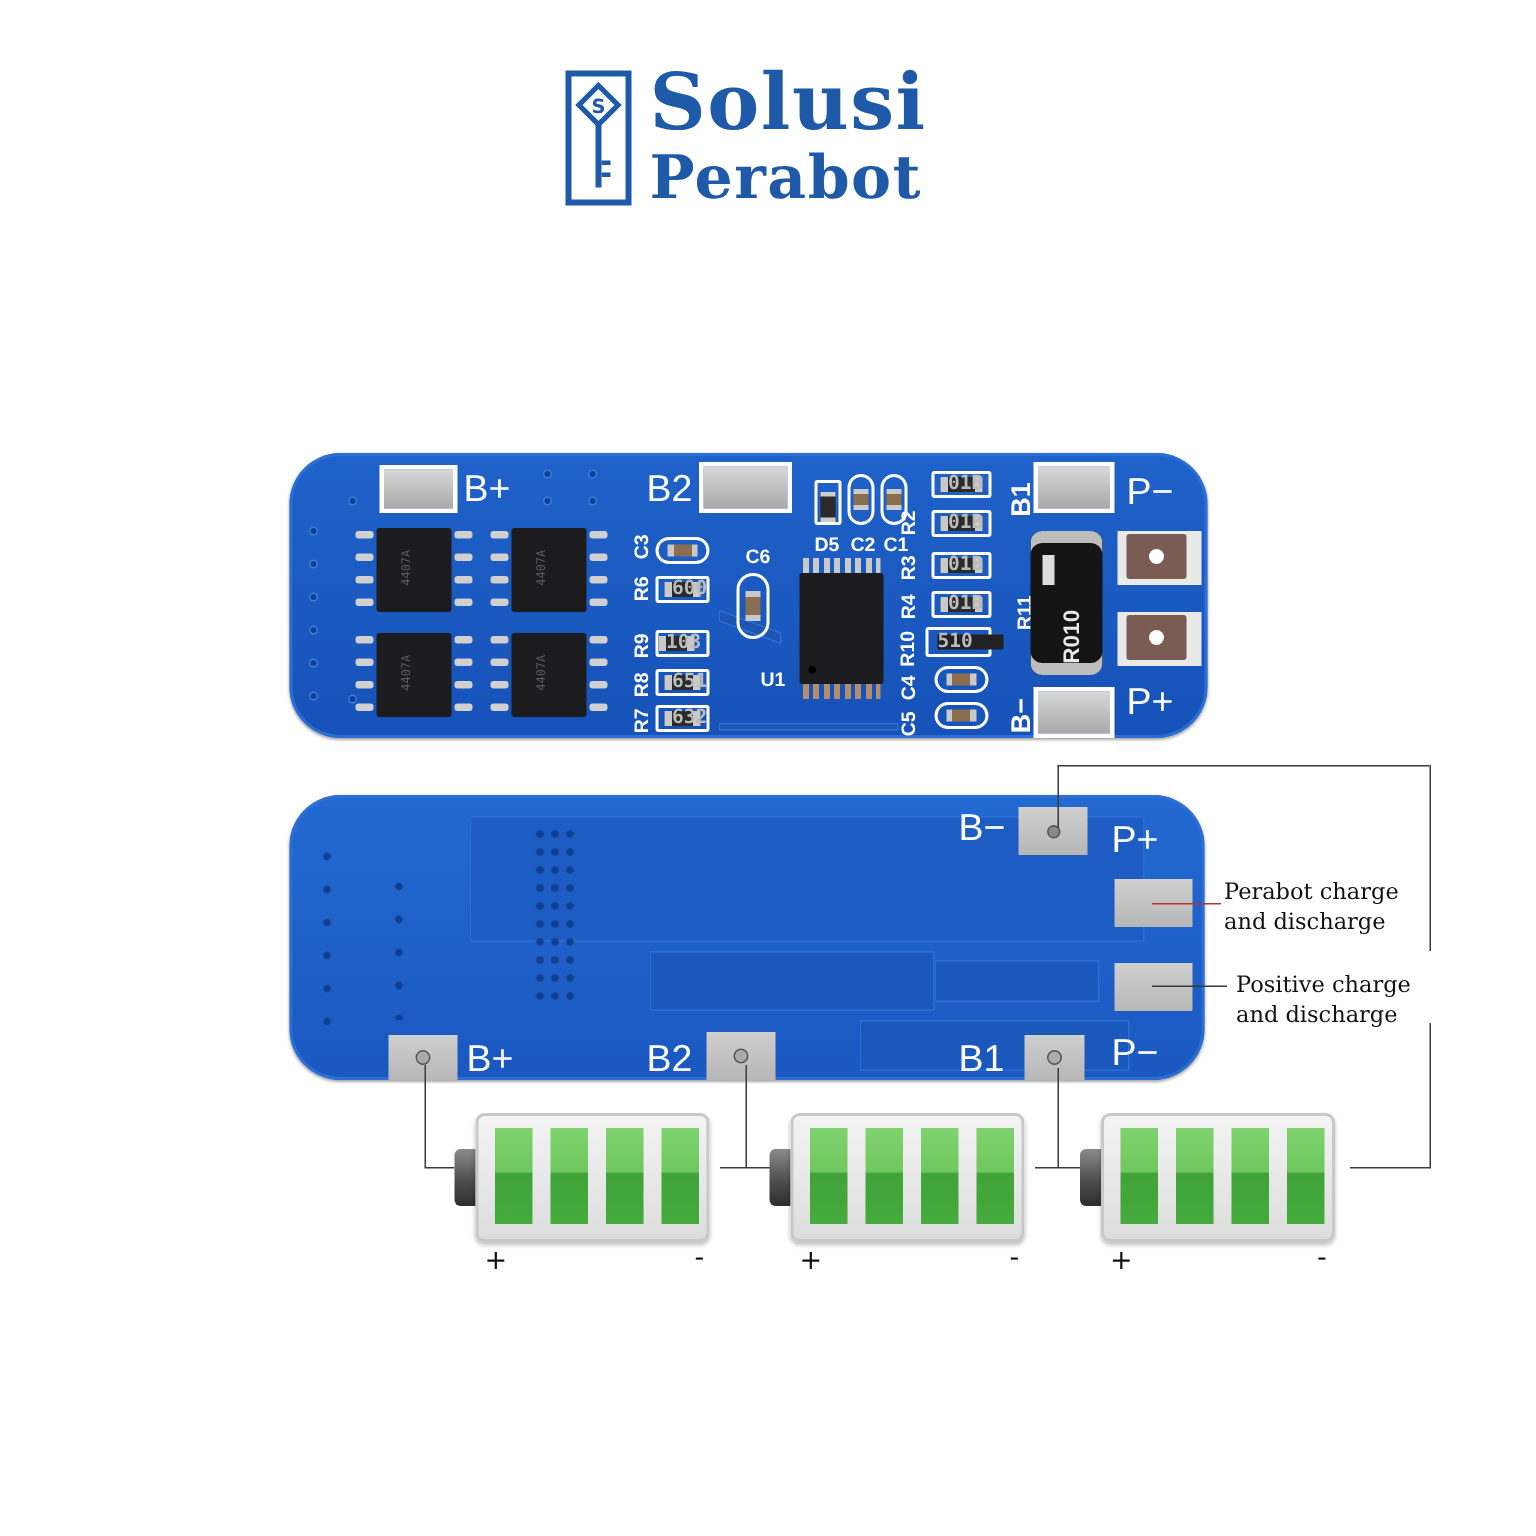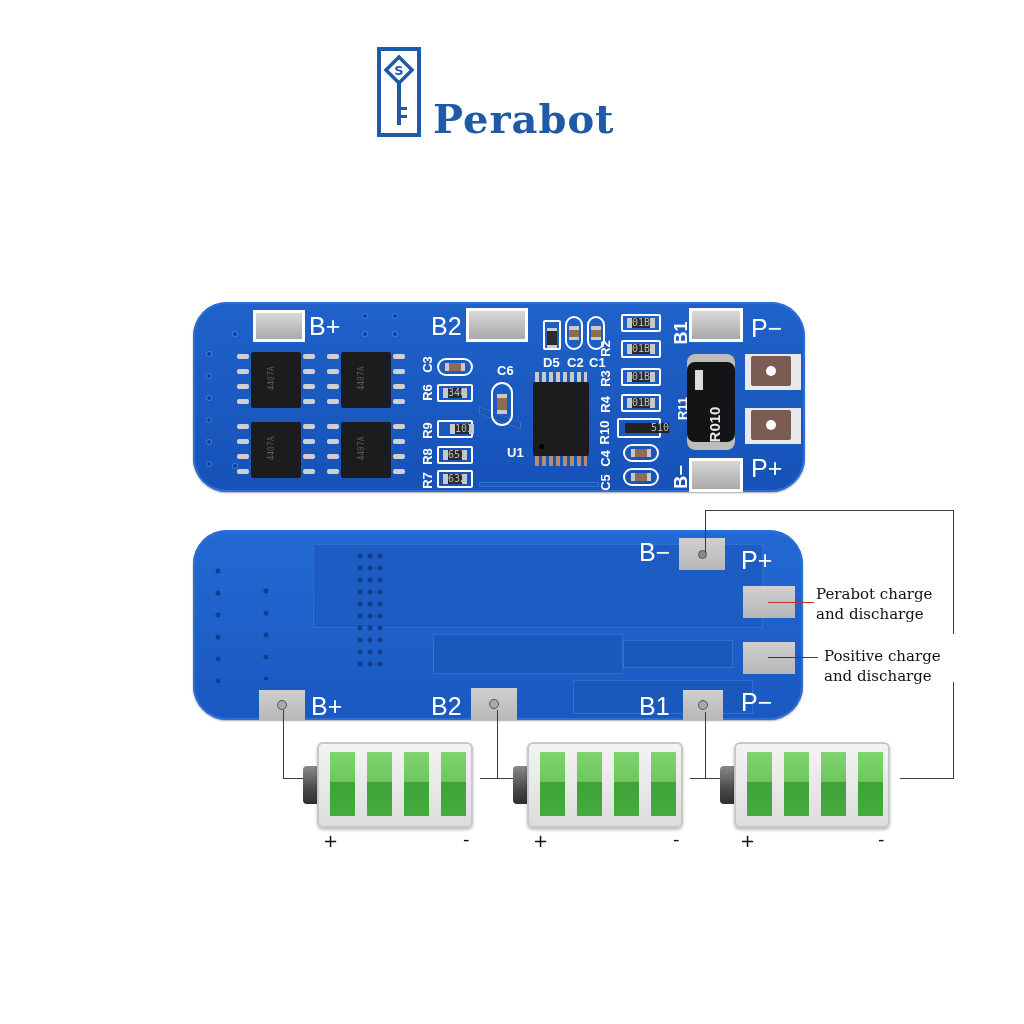--- a/index.html
+++ b/index.html
@@ -15,21 +15,21 @@
   .pcb{background:#1a5bc4;border-radius:34px;box-shadow:inset 0 0 0 2px #2b6fd6, 0 1px 2px rgba(0,0,0,.35);}
   .pcb-top{left:193px;top:302px;width:612px;height:190px;background:linear-gradient(180deg,#1f62c9,#1652b8);}
   .pcb-bot{left:193px;top:530px;width:610px;height:190px;background:linear-gradient(180deg,#2369d2,#1a58c0);}
   .silk{color:#ffffff;font-family:"Liberation Sans",sans-serif;font-size:25px;line-height:1;}
   .silk-sm{color:#ffffff;font-family:"Liberation Sans",sans-serif;font-size:13px;font-weight:bold;line-height:1;}
   .pad{background:linear-gradient(180deg,#d8d8d8,#a9a9a9);border:3px solid #ffffff;box-sizing:border-box;}
   .pad-b{background:linear-gradient(180deg,#cfcfcf,#b7b7b7);}
   .chip{background:#1c1c1e;border-radius:2px;}
   .chip-txt{color:#5a5a5e;font-size:8px;font-family:"DejaVu Sans Mono",monospace;transform:rotate(-90deg);}
   .pin{background:#d0d0d0;height:5px;width:12px;border-radius:2px;}
-  .res{background:#2a2a2a;border-left:5px solid #c9c9c9;border-right:5px solid #c9c9c9;box-sizing:border-box;color:#bbb;font-size:10px;text-align:right;line-height:10px;font-family:"DejaVu Sans Mono",monospace;}
+  .res{background:#2a2a2a;border-left:5px solid #c9c9c9;border-right:5px solid #c9c9c9;box-sizing:border-box;color:#bbb;font-size:13px;text-align:left;line-height:10px;font-family:"DejaVu Sans Mono",monospace;font-weight:bold;}
   .res-outline{border:2px solid #ffffff;box-sizing:border-box;border-radius:2px;}
   .cap{background:linear-gradient(90deg,#c9c9c9 20%,#8a6e4f 20%,#8a6e4f 80%,#c9c9c9 80%);}
   .cap-outline{border:2px solid #ffffff;border-radius:10px;box-sizing:border-box;}
   .via{width:4px;height:4px;border-radius:50%;background:#0f3f8e;box-shadow:0 0 0 1px #3a7ee0;}
   .trace{background:#1d55b3;box-shadow:inset 0 0 0 1px #2d70d4;}
   
   .wire{background:#3a3a3a;}
   .callout{font-family:"DejaVu Serif",serif;font-size:15px;color:#111;line-height:20px;}
   
   .battery{width:170px;height:86px;}
@@ -44,20 +44,21 @@
 <div class="abs logo">
   <div class="abs logo-box">
     <svg width="36" height="82" viewBox="0 0 36 82" style="position:absolute;left:0;top:0">
       <polygon points="18,6 31,19 18,32 5,19" fill="none" stroke="#1e5aa8" stroke-width="3.5"></polygon>
       <text x="18" y="24" font-size="13" font-weight="bold" text-anchor="middle" fill="#1e5aa8" font-family="DejaVu Sans, sans-serif">S</text>
       <rect x="16" y="32" width="4" height="42" fill="#1e5aa8"></rect>
       <rect x="20" y="56" width="6" height="3" fill="#1e5aa8"></rect>
       <rect x="20" y="64" width="6" height="3" fill="#1e5aa8"></rect>
     </svg>
   </div>
+  <div class="abs logo-word logo-w1">Solusi</div>
   <div class="abs logo-word logo-w2">Perabot</div>
 </div>
 
 <div class="abs pcb pcb-top">
 
   <div class="abs via" style="left:14px;top:50px"></div>
   <div class="abs via" style="left:14px;top:72px"></div>
   <div class="abs via" style="left:14px;top:94px"></div>
   <div class="abs via" style="left:14px;top:116px"></div>
   <div class="abs via" style="left:14px;top:138px"></div>
@@ -125,24 +126,24 @@
   <div class="abs silk-sm" style="left:226px;top:56px;transform:rotate(-90deg)">C3</div>
   <div class="abs silk-sm" style="left:226px;top:84px;transform:rotate(-90deg)">R6</div>
   <div class="abs silk-sm" style="left:226px;top:122px;transform:rotate(-90deg)">R9</div>
   <div class="abs silk-sm" style="left:226px;top:148px;transform:rotate(-90deg)">R8</div>
   <div class="abs silk-sm" style="left:226px;top:172px;transform:rotate(-90deg)">R7</div>
 
   <div class="abs cap-outline" style="left:244px;top:56px;width:36px;height:18px">
       <div class="abs cap" style="left:6px;top:3px;width:20px;height:8px"></div>
     </div>
   <div class="abs res-outline" style="left:244px;top:82px;width:36px;height:18px">
-      <div class="abs res" style="left:4px;top:2px;width:24px;height:10px">340</div>
+      <div class="abs res" style="left:4px;top:2px;width:24px;height:10px">600</div>
     </div>
   <div class="abs res-outline" style="left:244px;top:118px;width:36px;height:18px">
-      <div class="abs res" style="left:11px;top:2px;width:24px;height:10px">103</div>
+      <div class="abs res" style="left:0;top:2px;width:24px;height:10px">103</div>
     </div>
   <div class="abs res-outline" style="left:244px;top:144px;width:36px;height:18px">
       <div class="abs res" style="left:4px;top:2px;width:24px;height:10px">651</div>
     </div>
   <div class="abs res-outline" style="left:244px;top:168px;width:36px;height:18px">
       <div class="abs res" style="left:4px;top:2px;width:24px;height:10px">632</div>
     </div>
 
   <div class="abs trace" style="left:286px;top:112px;width:42px;height:8px;transform:skewY(20deg)"></div>
   <div class="abs trace" style="left:286px;top:180px;width:120px;height:5px"></div>

